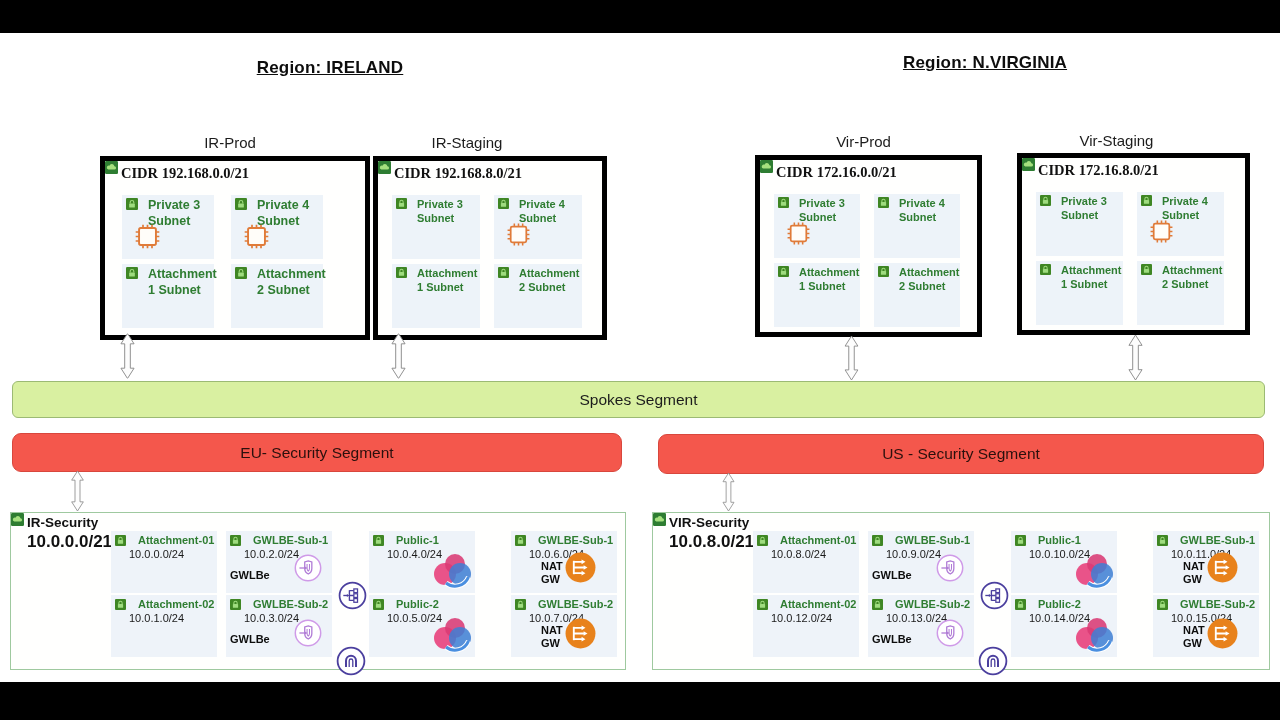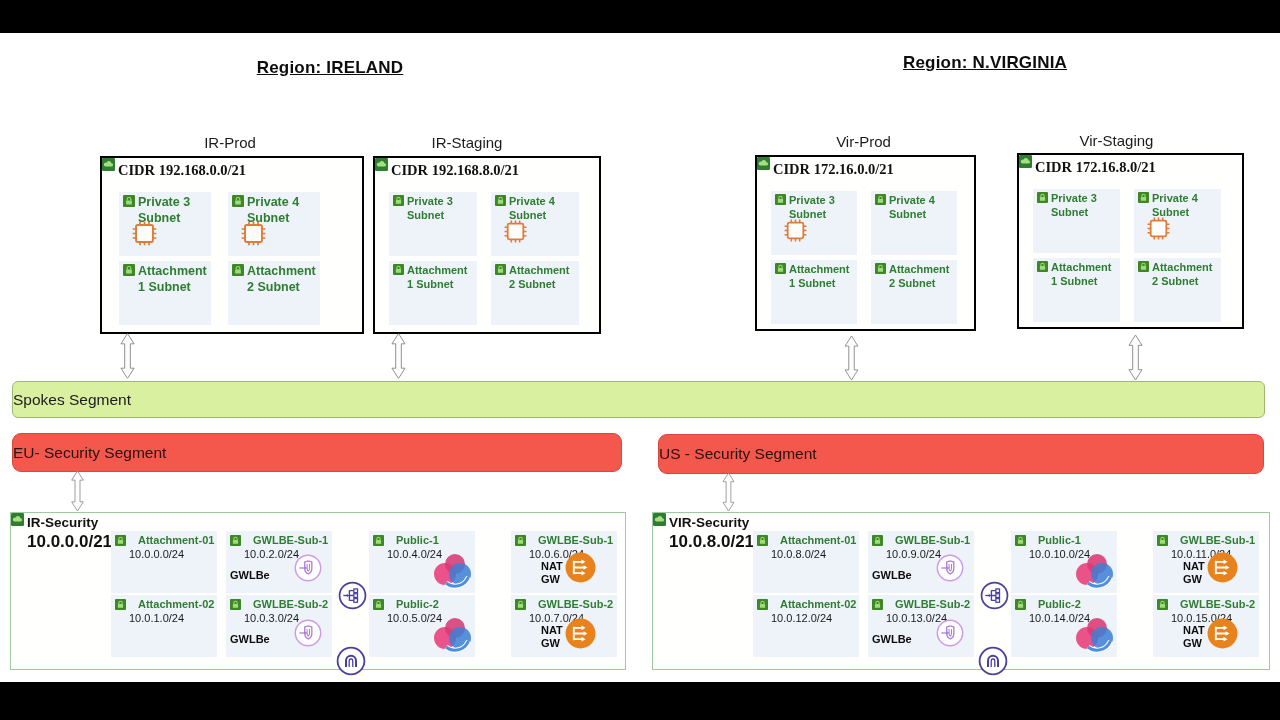--- a/index.html
+++ b/index.html
@@ -3,30 +3,30 @@
 <meta charset="utf-8">
 <style>
   html,body{margin:0;padding:0;background:#000;}
   #stage{position:relative;width:1280px;height:720px;background:#fff;overflow:hidden;
          font-family:"Liberation Sans",sans-serif;}
   .abs{position:absolute;}
   .blackbar{position:absolute;left:0;width:1280px;background:#000;}
   .region-title{font-weight:bold;font-size:17px;line-height:1.35;text-align:center;
                 text-decoration:underline;color:#0d0d0d;letter-spacing:.2px;}
   .vpc-title{font-size:15px;color:#1c1c1c;text-align:center;}
-  .vpc{position:absolute;border:2px solid #000000;background:#fffffe;}
+  .vpc{position:absolute;border:5px solid #000000;background:#fffffe;}
   .vpc-corner{position:absolute;left:0px;top:0px;line-height:0;}
   .vpc-cidr{position:absolute;left:16px;top:4px;font-family:"Liberation Serif",serif;
             font-weight:bold;font-size:14.5px;color:#111;}
   .sn-grid{position:absolute;display:grid;grid-auto-rows:64px;gap:5px 17px;}
   .sn-cell{background:#edf3f9;position:relative;padding:3px 2px 0 4px;box-sizing:border-box;}
-  .sn-lab{display:flex;gap:3px;align-items:flex-start;font-weight:bold;color:#2f7d32;line-height:1.25;}
+  .sn-lab{display:flex;gap:10px;align-items:flex-start;font-weight:bold;color:#2f7d32;line-height:1.25;}
   .lg .sn-lab{font-size:12.5px;} .sm .sn-lab{font-size:11px;}
   .chip{position:absolute;left:12px;top:28px;line-height:0;}
-  .seg{position:absolute;display:flex;align-items:center;}
+  .seg{position:absolute;display:flex;align-items:center;justify-content:center;}
   .seg-spokes{background:#d9f0a1;border:1px solid #9cba74;border-radius:6px;
               font-size:15.5px;color:#1c1c1c;}
   .seg-red{background:#f4574c;border:1px solid #d8473d;border-radius:9px;
            font-size:15.5px;color:#2b100d;}
   .sec{position:absolute;border:1px solid #9fc99f;background:#fffffe;}
   .sec-head{position:absolute;left:4px;top:2px;display:flex;gap:3px;}
   .sec-name{font-weight:bold;font-size:13.5px;color:#111;line-height:1.25;}
   .sec-cidr{font-weight:bold;font-size:17px;color:#111;}
   .sc-cell{position:absolute;width:106px;height:62px;background:#eef3f9;
            padding:3px 2px 0 4px;box-sizing:border-box;}

